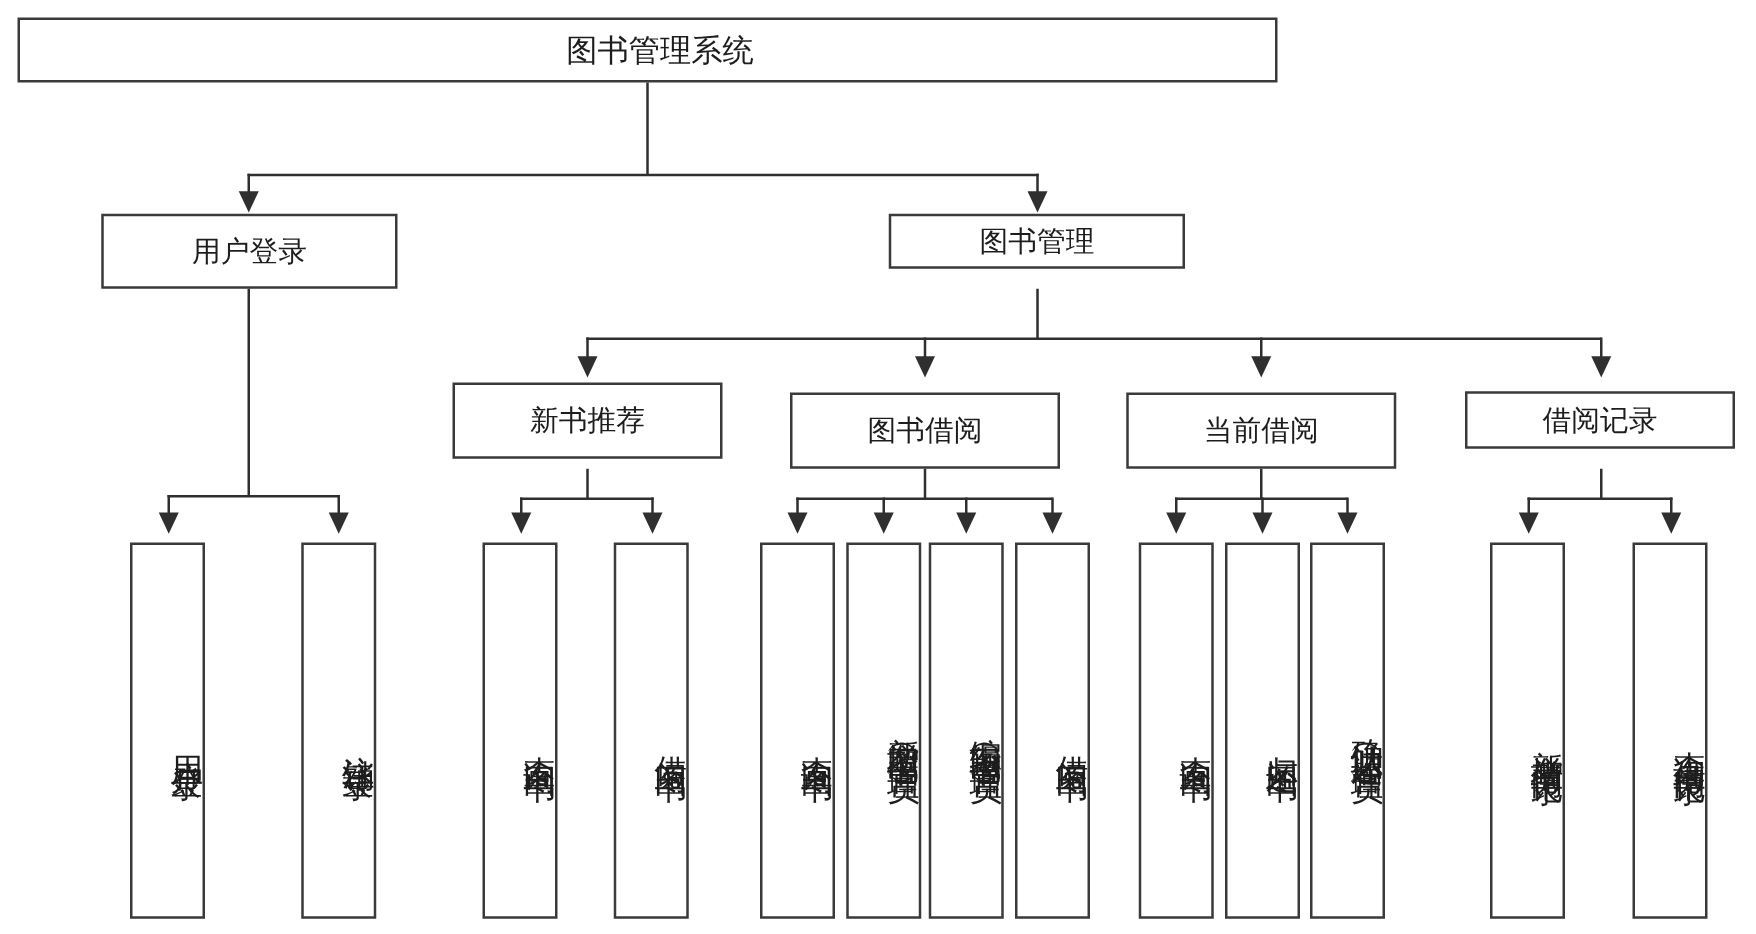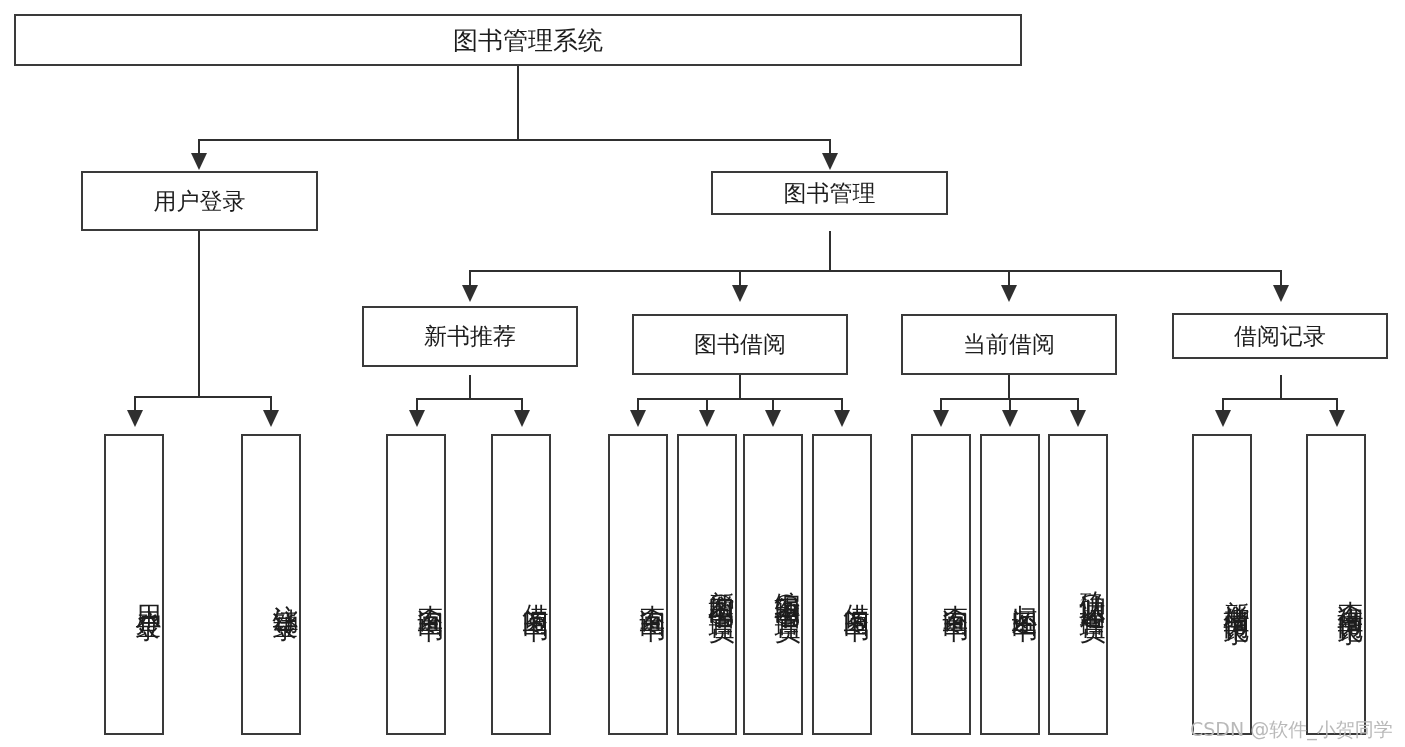--- a/index.html
+++ b/index.html
@@ -168,15 +168,14 @@
   <div class="node leaf tall-text" style="left:743px; top:434px; width:60px; height:301px;">编辑图书（管理员）</div>
   <div class="node leaf" style="left:812px; top:434px; width:60px; height:301px;">借阅图书</div>
 
   <div class="node leaf" style="left:911px; top:434px; width:60px; height:301px;">查询图书</div>
   <div class="node leaf" style="left:980px; top:434px; width:60px; height:301px;">归还图书</div>
   <div class="node leaf tall-text" style="left:1048px; top:434px; width:60px; height:301px;">确认归还（管理员）</div>
 
   <div class="node leaf" style="left:1192px; top:434px; width:60px; height:301px;">新增借阅记录</div>
   <div class="node leaf" style="left:1306px; top:434px; width:60px; height:301px;">查询借阅记录</div>
 
-  <div id="watermark" style="left:1190px; top:717px;">CSDN @软件_小贺同学</div>
 
 </div>
 
 </body></html>

